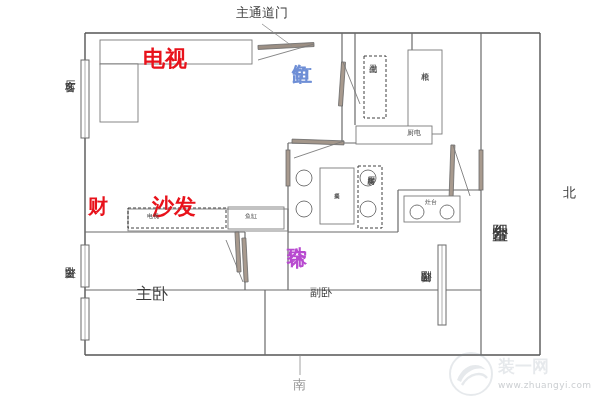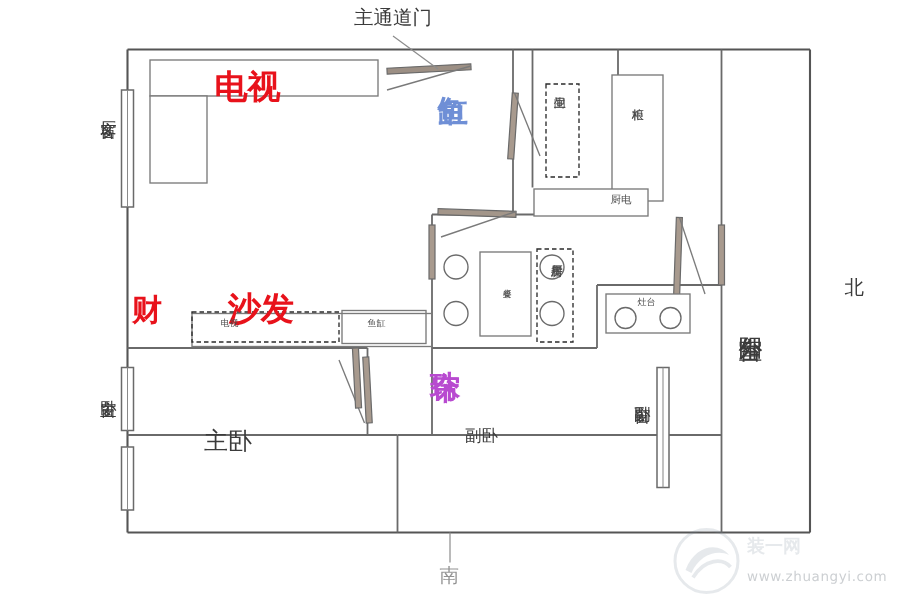--- a/index.html
+++ b/index.html
@@ -9,29 +9,29 @@
   svg.layer{position:absolute;left:0;top:0;width:600px;height:400px;}
 
   .lbl{position:absolute;white-space:pre;line-height:1.02;}
   .vert{writing-mode:vertical-rl;text-orientation:upright;line-height:1.02;}
 
   .ink      {color:#3b3b3b;}
   .ink-s    {color:#4a4a4a;}
   .red      {color:#e8121b;font-weight:bold;}
   .blue     {color:#6f8fd6;font-weight:bold;}
   .purple   {color:#b84ad0;font-weight:bold;}
-  .t11{font-size:11px;font-family:Liberation Mono, monospace;}
+  .t11{font-size:11px;}
   .t12{font-size:16px;}
   .t13{font-size:13px;}
   .t6 {font-size:6px;}
   .t7 {font-size:7px;}
   .t8 {font-size:8px;}
   .t22{font-size:22px;}
   .t20{font-size:20px;}
-  .t16{font-size:12px;}
+  .t16{font-size:17px;}
 
   .wm{position:absolute;opacity:.18;}
   .wm-txt{position:absolute;color:#9aa0a6;opacity:.5;font-size:9px;letter-spacing:.4px;}
 </style>
 </head>
 <body>
 
 <div id="plan">
 
   <svg class="layer" viewBox="0 0 600 400" xmlns="http://www.w3.org/2000/svg">

